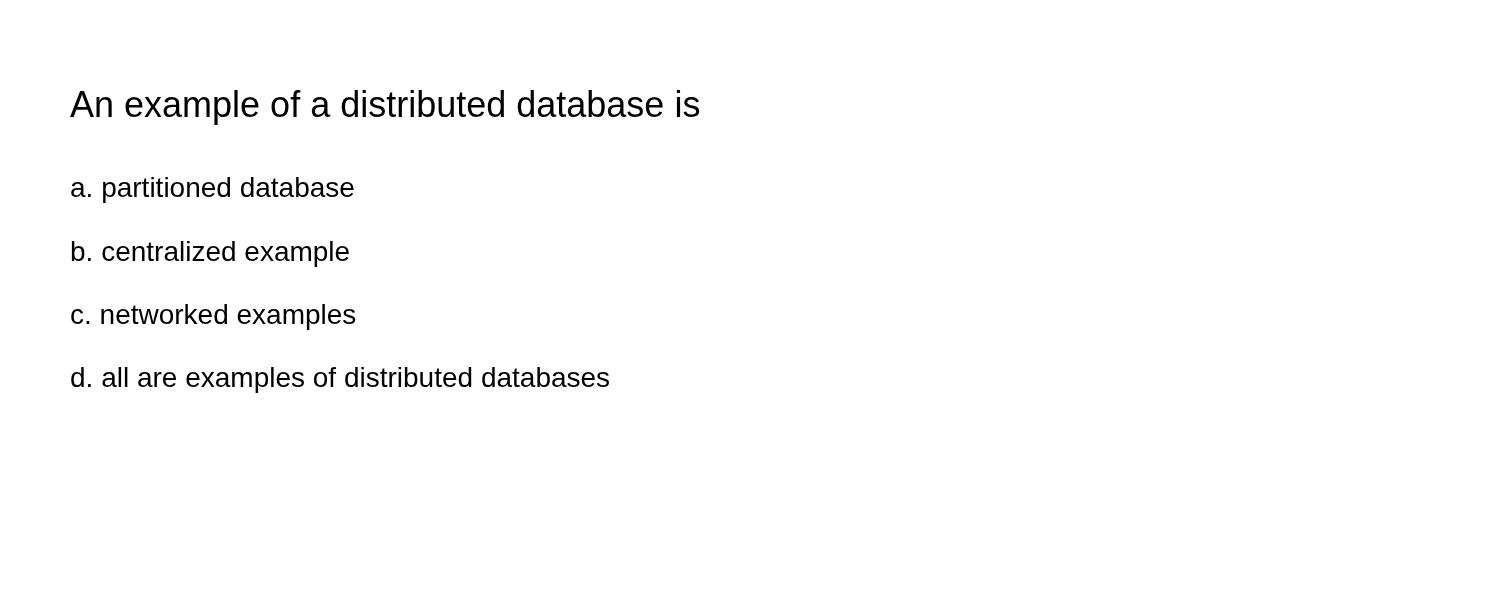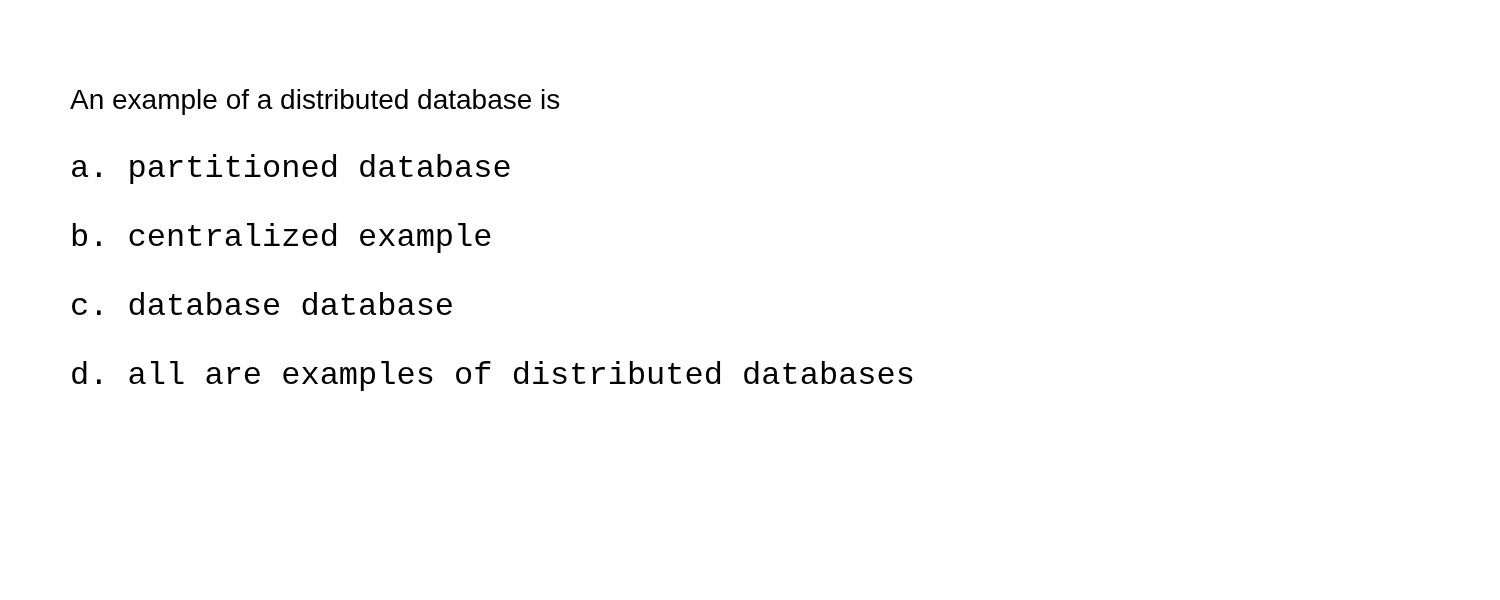--- a/index.html
+++ b/index.html
@@ -9,33 +9,32 @@
     }
     body {
       width: 1500px;
       height: 600px;
       background: #ffffff;
       font-family: -apple-system, BlinkMacSystemFont, "Segoe UI", Helvetica, Arial, sans-serif;
       padding: 80px 70px;
       color: #000000;
     }
     .question {
-      font-size: 28px;
+      font-size: 36px;
       line-height: 1.4;
-      margin-bottom: 28px;
+      margin-bottom: 38px;
       font-weight: 400;
     }
     .option {
-      font-size: 32px;
+      font-size: 28px;
       line-height: 1.4;
       margin-bottom: 24px;
       font-weight: 400;
-      font-family: Liberation Mono, monospace;
     }
   </style>
 </head>
 <body>
 
 <div class="question">An example of a distributed database is</div>
 <div class="option">a. partitioned database</div>
 <div class="option">b. centralized example</div>
-<div class="option">c. database database</div>
+<div class="option">c. networked examples</div>
 <div class="option">d. all are examples of distributed databases</div>
 
 </body></html>

